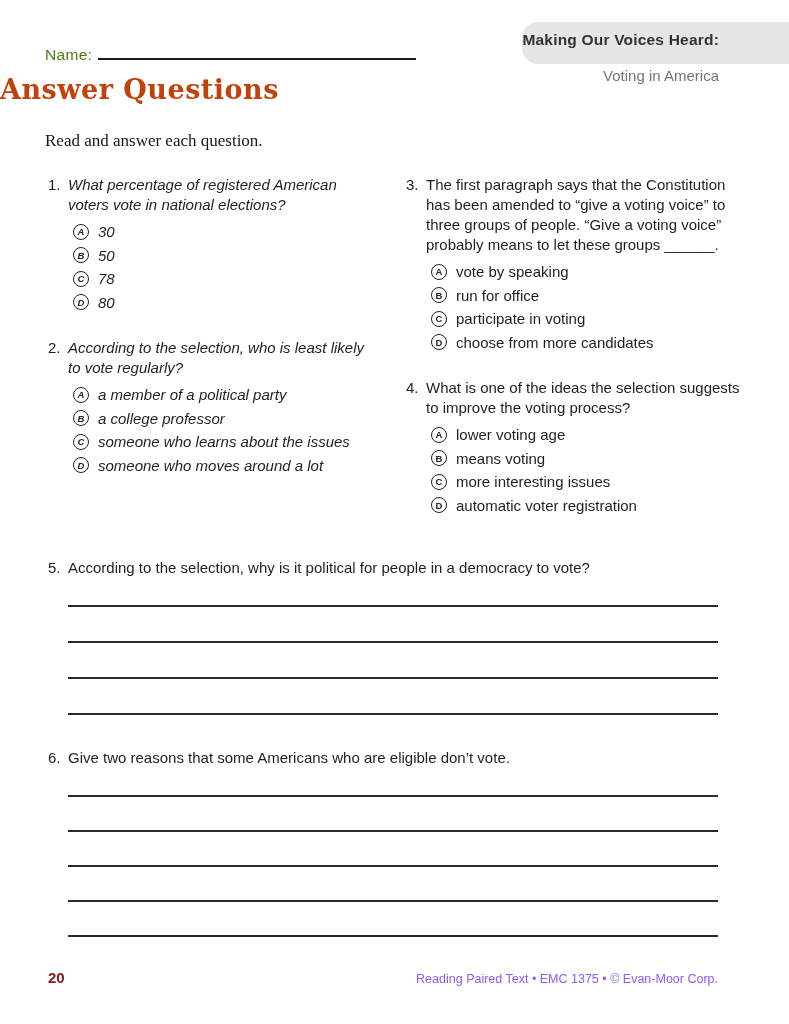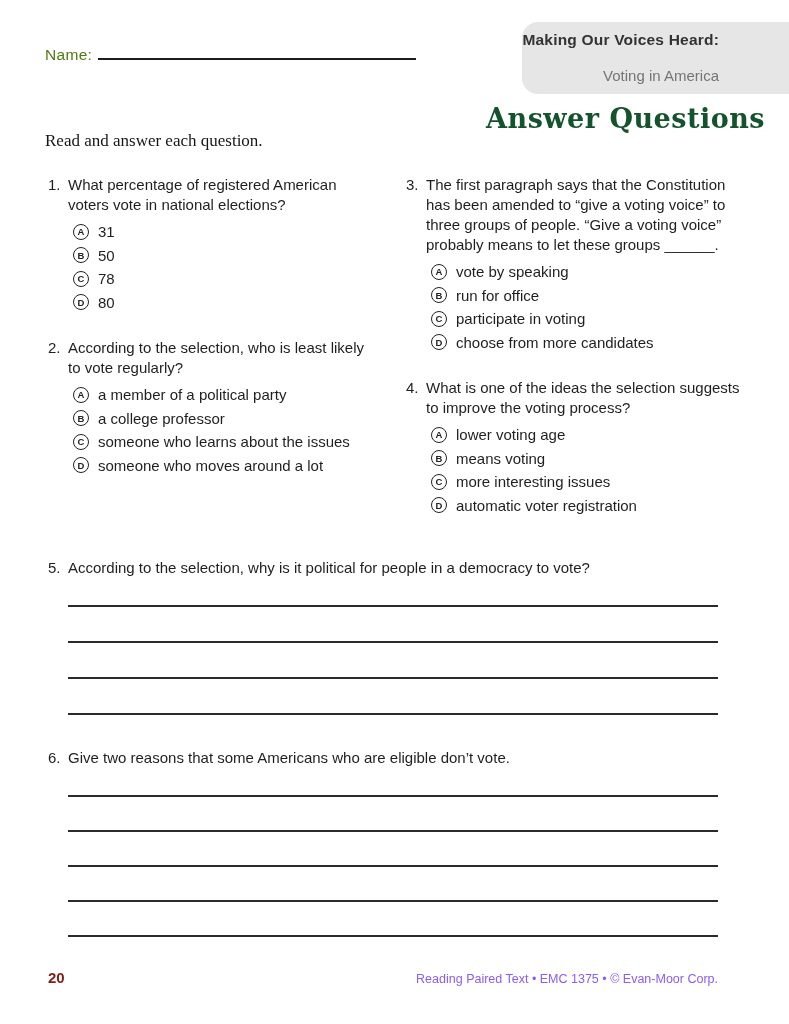--- a/index.html
+++ b/index.html
@@ -32,48 +32,48 @@
     height: 14px;
     margin-left: 6px;
     vertical-align: baseline;
   }
 
   .unit-badge {
     position: absolute;
     top: 22px;
     right: 0;
     width: 267px;
-    height: 72px;
+    height: 42px;
     background: #e6e6e6;
     border-radius: 16px 0 0 16px;
     padding: 9px 70px 0 0;
     text-align: right;
   }
   .badge-title {
     font-size: 15.5px;
     font-weight: 600;
     color: #333333;
     letter-spacing: 0.2px;
   }
   .badge-subtitle {
     font-size: 15px;
     color: #757575;
     margin-top: 18px;
   }
 
   .page-title {
     position: absolute;
-    top: 103px;
+    top: 74px;
     left: 0;
     right: 24px;
-    text-align: right;
+    text-align: left;
     font-family: "DejaVu Serif", serif;
     font-weight: 700;
     font-size: 27px;
-    color: #14532d;
+    color: #c2410c;
     letter-spacing: 0.5px;
   }
 
   .instructions {
     position: absolute;
     top: 131px;
     left: 45px;
     font-family: Liberation Serif, serif;
     font-size: 17px;
     color: #161616;
@@ -86,21 +86,21 @@
 
   .question { display: flex; margin-bottom: 24px; }
   .qnum {
     width: 20px;
     flex: 0 0 20px;
     font-size: 15px;
     line-height: 20px;
     color: #1f1f1f;
   }
   .qbody { flex: 1; }
-  .col-left  .qbody { max-width: 298px; }
+  .col-left  .qbody { max-width: 298px; font-style: italic; }
   .col-right .qbody { max-width: 322px; }
   .qtext { font-size: 15px; line-height: 20px; color: #1f1f1f; }
 
   .options { margin-top: 5px; }
   .option {
     display: flex;
     align-items: center;
     height: 23.5px;
     margin-left: 5px;
   }
@@ -171,21 +171,21 @@
 
   <div class="col col-left">
 
     <div class="question">
       <div class="qnum">1.</div>
       <div class="qbody">
         <div class="qtext">What percentage of registered American voters vote in national elections?</div>
         <div class="options">
           <div class="option">
             <span class="circle">A</span>
-            <span class="opt-text">31</span>
+            <span class="opt-text">30</span>
           </div>
           <div class="option">
             <span class="circle">B</span>
             <span class="opt-text">50</span>
           </div>
           <div class="option">
             <span class="circle">C</span>
             <span class="opt-text">78</span>
           </div>
           <div class="option">

